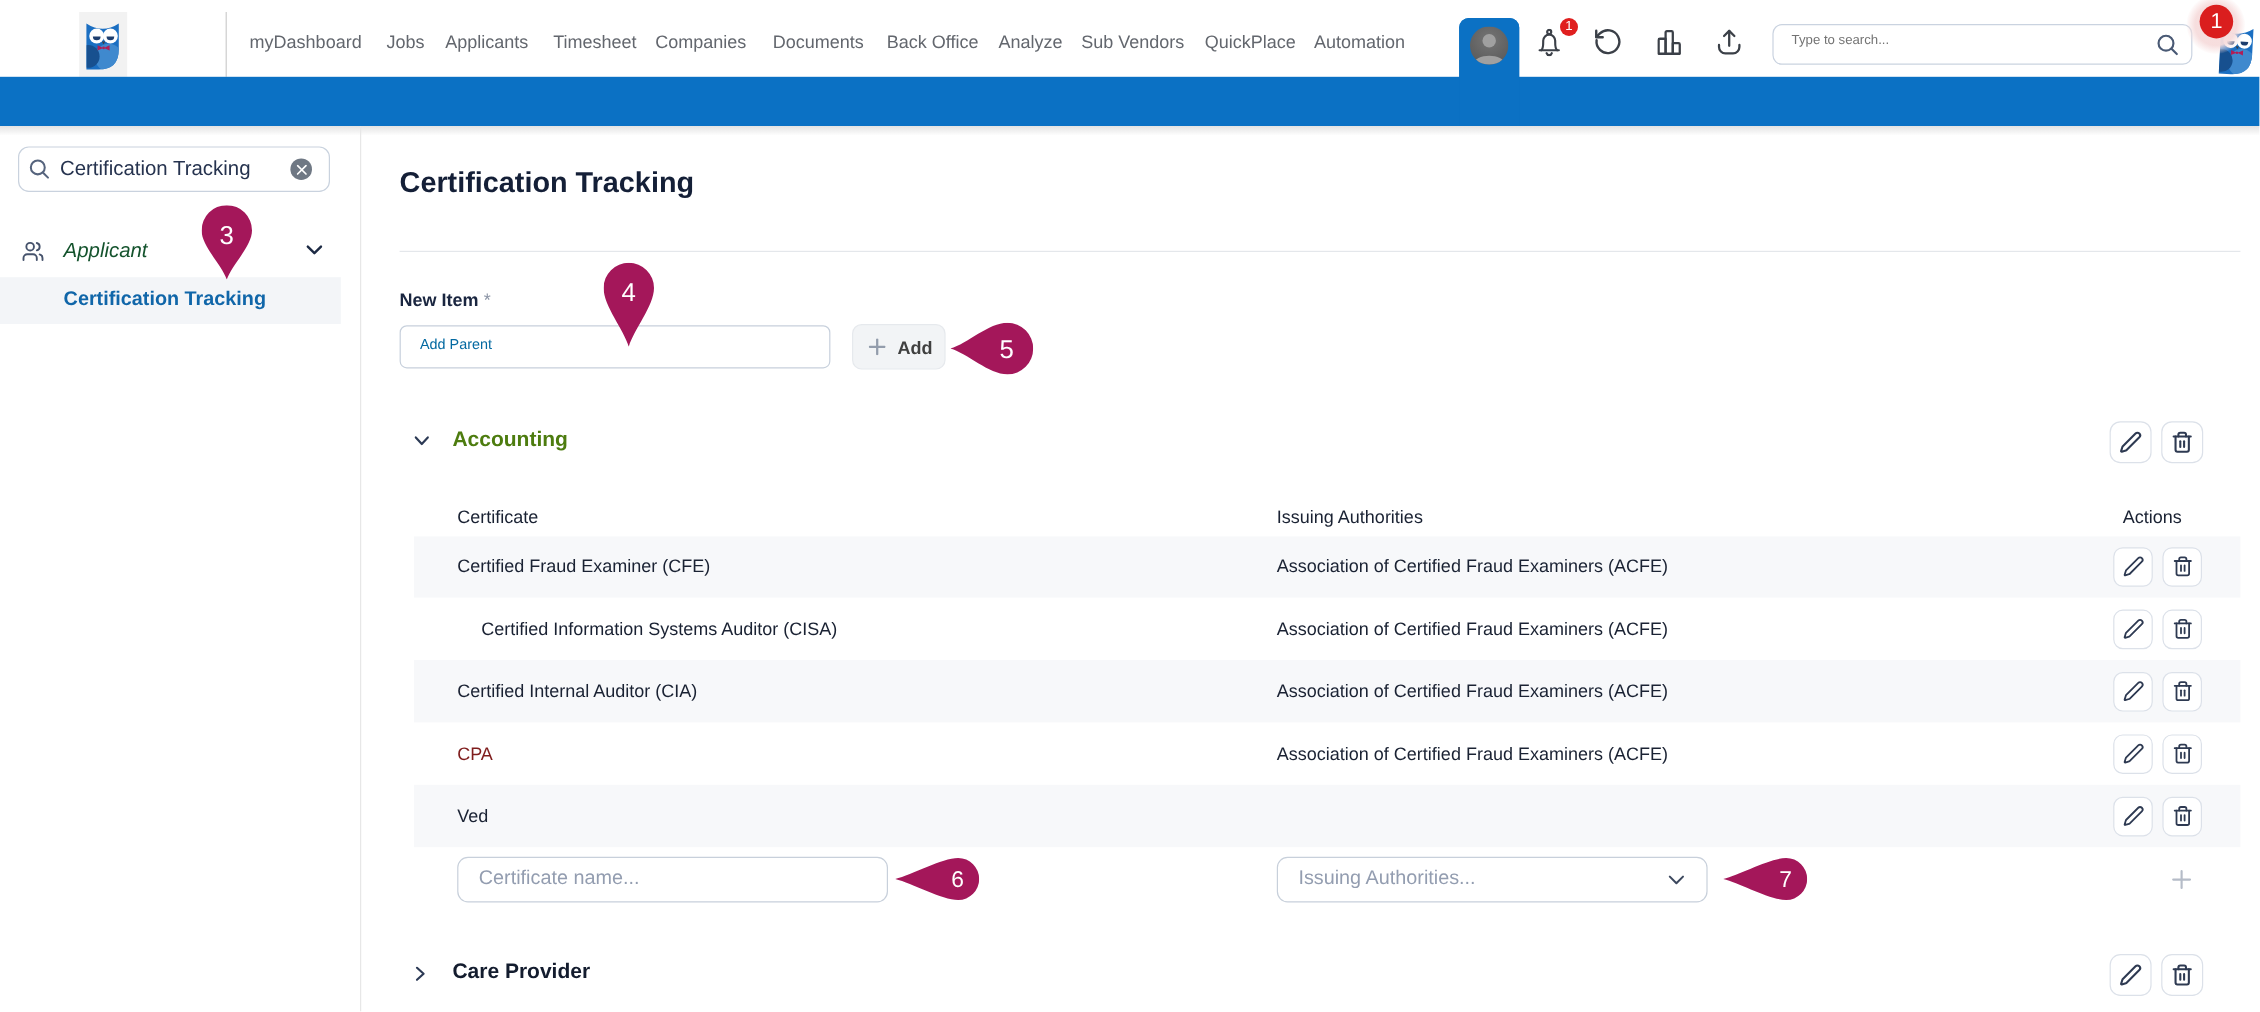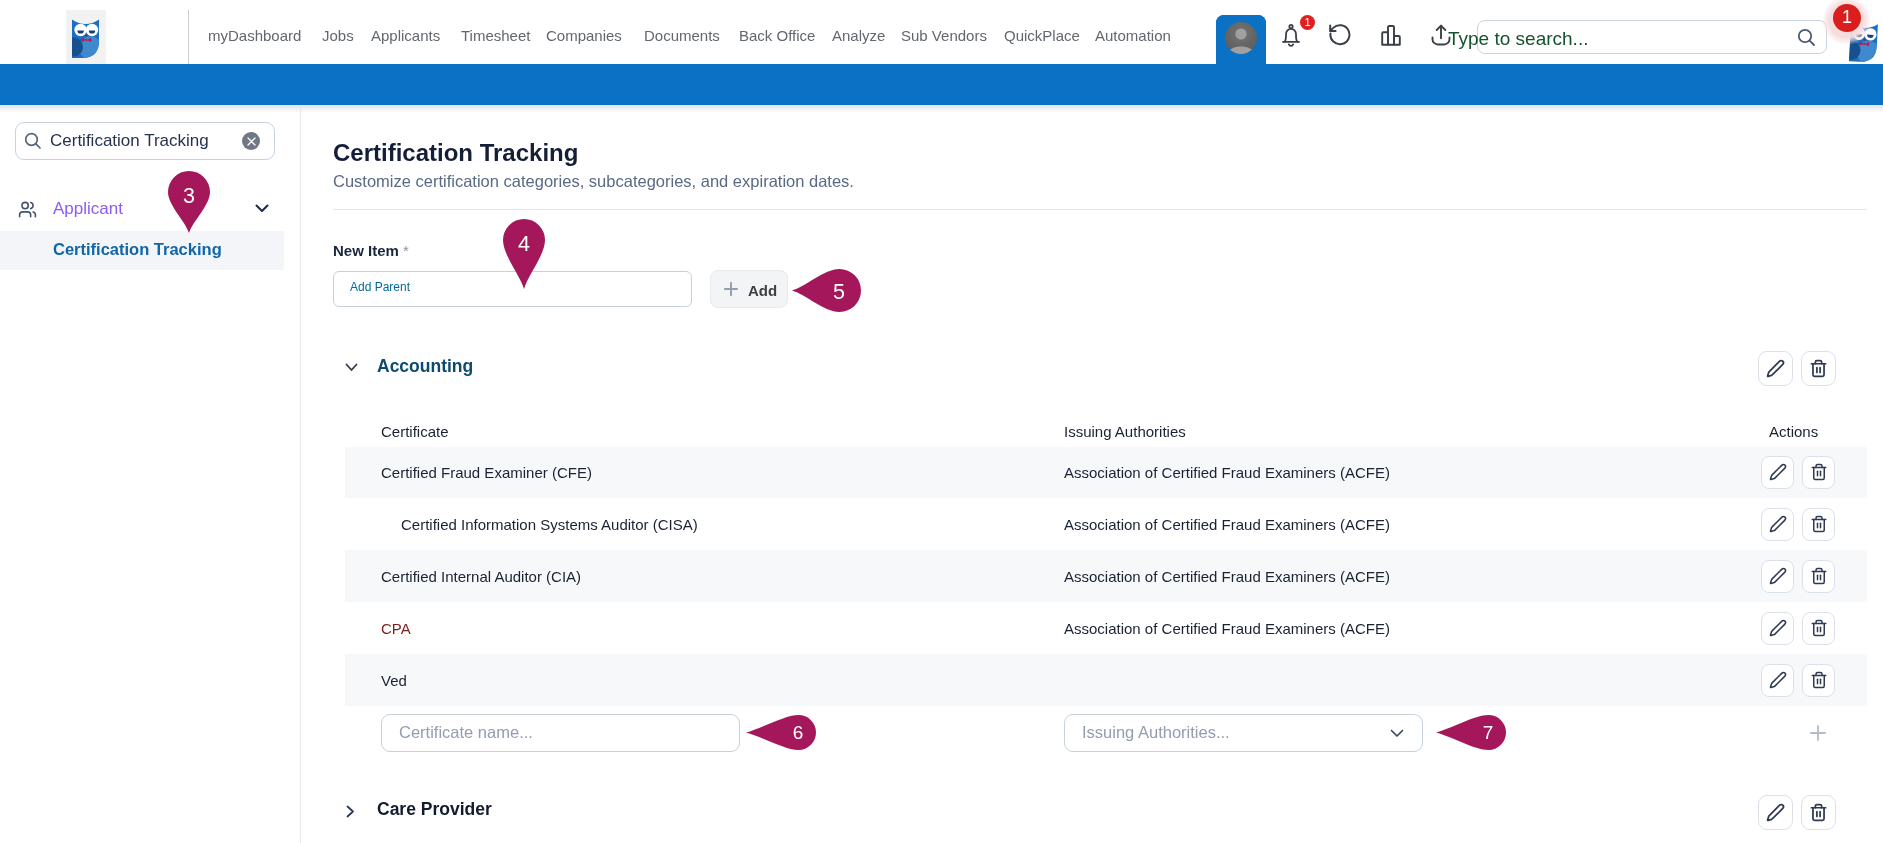--- a/index.html
+++ b/index.html
@@ -89,21 +89,21 @@
     <path d="M13,19.8 V11 H17.7 a1.1,1.1 0 0 1 1.1,1.1 V19.8 Z"></path>
   </svg>
 
   <svg class="abs" style="left:1431px;top:24px;" width="20" height="22" viewBox="0 0 20 22" fill="none" stroke="#3b4048" stroke-width="1.9" stroke-linecap="round" stroke-linejoin="round">
     <path d="M1.5,13.5 v1.7 a5.3,5.3 0 0 0 5.3,5.3 h6.4 a5.3,5.3 0 0 0 5.3,-5.3 v-1.7"></path>
     <path d="M5.7,6 L10,1.7 L14.3,6"></path>
     <path d="M10,1.7 V14.2"></path>
   </svg>
 
   <div class="abs" style="left:1477px;top:20px;width:350px;height:34px;border:1px solid #cad3e0;border-radius:8px;background:#fff;"></div>
-  <div class="abs" style="left:1448px;top:28px;font-size:19px;color:#14532d;">Type to search...</div>
+  <div class="abs" style="left:1493px;top:28px;font-size:11px;color:#737373;">Type to search...</div>
   <svg class="abs" style="left:1797px;top:28px;" width="19" height="19" viewBox="0 0 19 19" fill="none" stroke="#4a5a75" stroke-width="1.8" stroke-linecap="round">
     <circle cx="8" cy="8" r="6.2"></circle>
     <path d="M12.6,12.6 L17,17"></path>
   </svg>
 
   <svg class="abs" style="left:1849px;top:20px;transform:rotate(3deg);" width="29" height="43" viewBox="0 0 29 43">
     <defs>
         <clipPath id="owlbody2">
           <path d="M1,3.5 Q14.5,12.5 28,3.5 L28,25 Q28,42 11,42 L1,42 Z"></path>
         </clipPath>
@@ -149,35 +149,34 @@
   <svg class="abs" style="left:246.5px;top:136.5px;" width="9" height="9" viewBox="0 0 9 9" stroke="#fff" stroke-width="1.4" stroke-linecap="round">
     <path d="M1,1 L8,8 M8,1 L1,8"></path>
   </svg>
 
   <svg class="abs" style="left:18px;top:200px;" width="19" height="19" viewBox="0 0 24 24" fill="none" stroke="#46536c" stroke-width="2" stroke-linecap="round" stroke-linejoin="round">
     <path d="M16 21v-2a4 4 0 0 0-4-4H6a4 4 0 0 0-4 4v2"></path>
       <circle cx="9" cy="7" r="4"></circle>
       <path d="M22 21v-2a4 4 0 0 0-3-3.87"></path>
       <path d="M16 3.13a4 4 0 0 1 0 7.75"></path>
   </svg>
-  <div class="abs" style="left:53px;top:199px;font-size:17px;color:#8b5cf6;font-weight:500;">Applicant</div>
+  <div class="abs" style="left:53px;top:199px;font-size:17px;color:#14532d;font-weight:500;font-style:italic;">Applicant</div>
   <svg class="abs" style="left:255px;top:204px;" width="14" height="9" viewBox="0 0 14 9" fill="none" stroke="#1d2a44" stroke-width="2" stroke-linecap="round" stroke-linejoin="round">
     <path d="M1.5,1.5 L7,7 L12.5,1.5"></path>
   </svg>
 
   <div class="abs" style="left:0;top:231px;width:284px;height:39px;background:#f3f5f8;"></div>
   <div class="abs" style="left:53px;top:240px;font-size:16.5px;color:#1066a9;font-weight:bold;">Certification Tracking</div>
 
   <svg class="abs" style="left:168px;top:171px;" width="42" height="62" viewBox="0 0 42 62">
     <path d="M21,62 C17,50 0,34 0,21 A21,21 0 1 1 42,21 C42,34 25,50 21,62 Z" fill="#a4175a"></path>
     <text x="21" y="32" font-size="21.5" fill="#fff" text-anchor="middle" font-family="Liberation Sans, sans-serif">3</text>
   </svg>
 
   <div class="abs" style="left:333px;top:139px;font-size:24px;font-weight:bold;color:#141f37;letter-spacing:0px;">Certification Tracking</div>
-  <div class="abs" style="left:333px;top:172px;font-size:16.5px;color:#5a6a84;">Customize certification categories, subcategories, and expiration dates.</div>
   <div class="abs" style="left:333px;top:209px;width:1534px;height:1px;background:#e4e7eb;"></div>
 
   <div class="abs" style="left:333px;top:242px;font-size:15px;font-weight:600;color:#1a2640;">New Item <span style="color:#8b94a5;font-weight:400;">*</span></div>
 
   <div class="abs" style="left:333px;top:271px;width:359px;height:36px;border:1px solid #c7d0dc;border-radius:6px;background:#fff;"></div>
   <div class="abs" style="left:350px;top:280px;font-size:12px;color:#0369a1;">Add Parent</div>
 
   <div class="abs" style="left:710px;top:270px;width:78px;height:38px;border-radius:8px;background:#f2f4f6;border:1px solid #e6e9ed;"></div>
   <svg class="abs" style="left:724px;top:282px;" width="14" height="14" viewBox="0 0 14 14" fill="none" stroke="#939dac" stroke-width="1.9" stroke-linecap="round">
     <path d="M7,0.8 V13.2 M0.8,7 H13.2"></path>
@@ -192,21 +191,21 @@
   <svg class="abs" style="left:792px;top:269px;" width="69" height="43" viewBox="0 0 69 43">
     <g transform="translate(69,0) rotate(90)">
       <path d="M21.5,69 C17.5,55 0,37 0,21.5 A21.5,21.5 0 1 1 43,21.5 C43,37 25.5,55 21.5,69 Z" fill="#a4175a"></path>
     </g>
     <text x="47" y="29.5" font-size="21.5" fill="#fff" text-anchor="middle" font-family="Liberation Sans, sans-serif">5</text>
   </svg>
 
   <svg class="abs" style="left:345px;top:363px;" width="13" height="9" viewBox="0 0 13 9" fill="none" stroke="#2c3a55" stroke-width="1.8" stroke-linecap="round" stroke-linejoin="round">
     <path d="M1.5,1.5 L6.5,7 L11.5,1.5"></path>
   </svg>
-  <div class="abs" style="left:377px;top:356px;font-size:17.5px;font-weight:600;color:#0c4a6e;">Accounting</div>
+  <div class="abs" style="left:377px;top:356px;font-size:17.5px;font-weight:600;color:#4d7c0f;">Accounting</div>
 
   <div class="abs" style="left:1758px;top:351px;width:35px;height:35px;border:1px solid #dce1e9;border-radius:9px;background:#fff;"></div>
   <div class="abs" style="left:1801px;top:351px;width:35px;height:35px;border:1px solid #dce1e9;border-radius:9px;background:#fff;"></div>
   <svg class="abs" style="left:1766px;top:359px;" width="19" height="19" viewBox="0 0 24 24" fill="none" stroke="#2e3a52" stroke-width="2.2" stroke-linecap="round" stroke-linejoin="round">
     <path d="M21.174 6.812a1 1 0 0 0-3.986-3.987L3.842 16.174a2 2 0 0 0-.5.83l-1.321 4.352a.5.5 0 0 0 .623.622l4.353-1.32a2 2 0 0 0 .83-.497z"></path>
   </svg>
   <svg class="abs" style="left:1809px;top:359px;" width="19" height="19" viewBox="0 0 24 24" fill="none" stroke="#2e3a52" stroke-width="2.2" stroke-linecap="round" stroke-linejoin="round">
     <path d="M3 6h18"></path>
       <path d="M19 6v14a2 2 0 0 1-2 2H7a2 2 0 0 1-2-2V6"></path>
       <path d="M8 6V4a2 2 0 0 1 2-2h4a2 2 0 0 1 2 2v2"></path>

